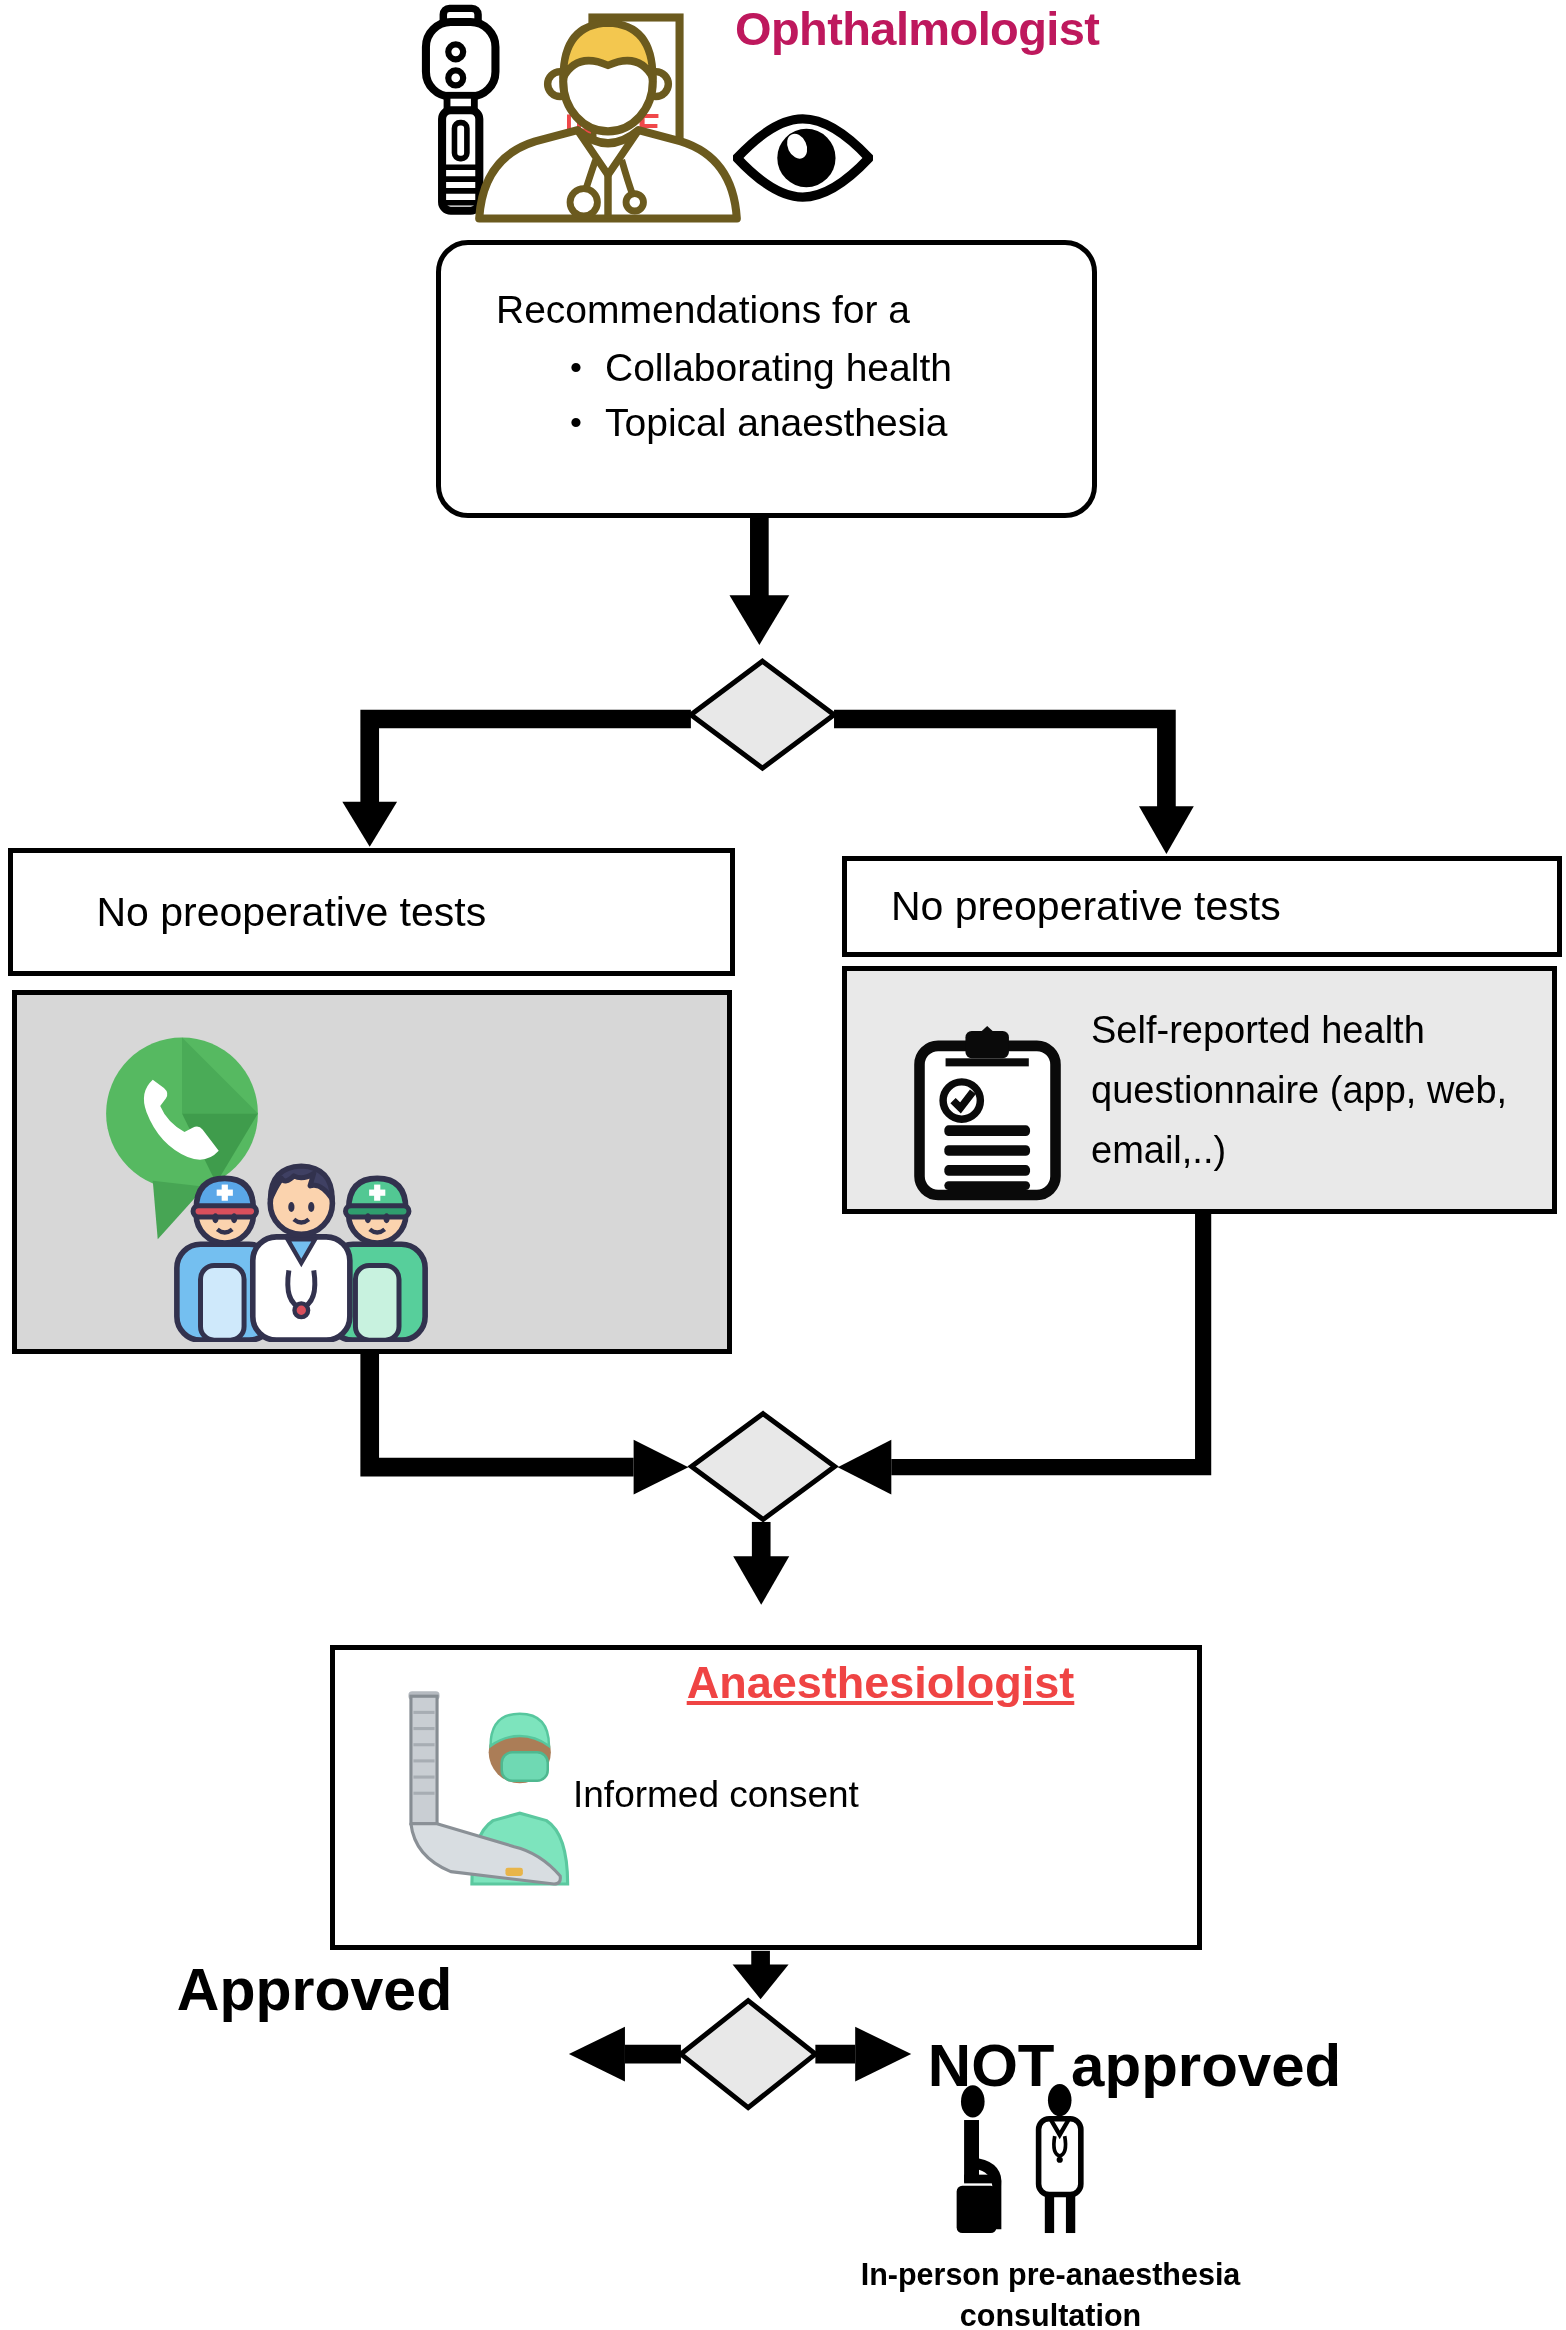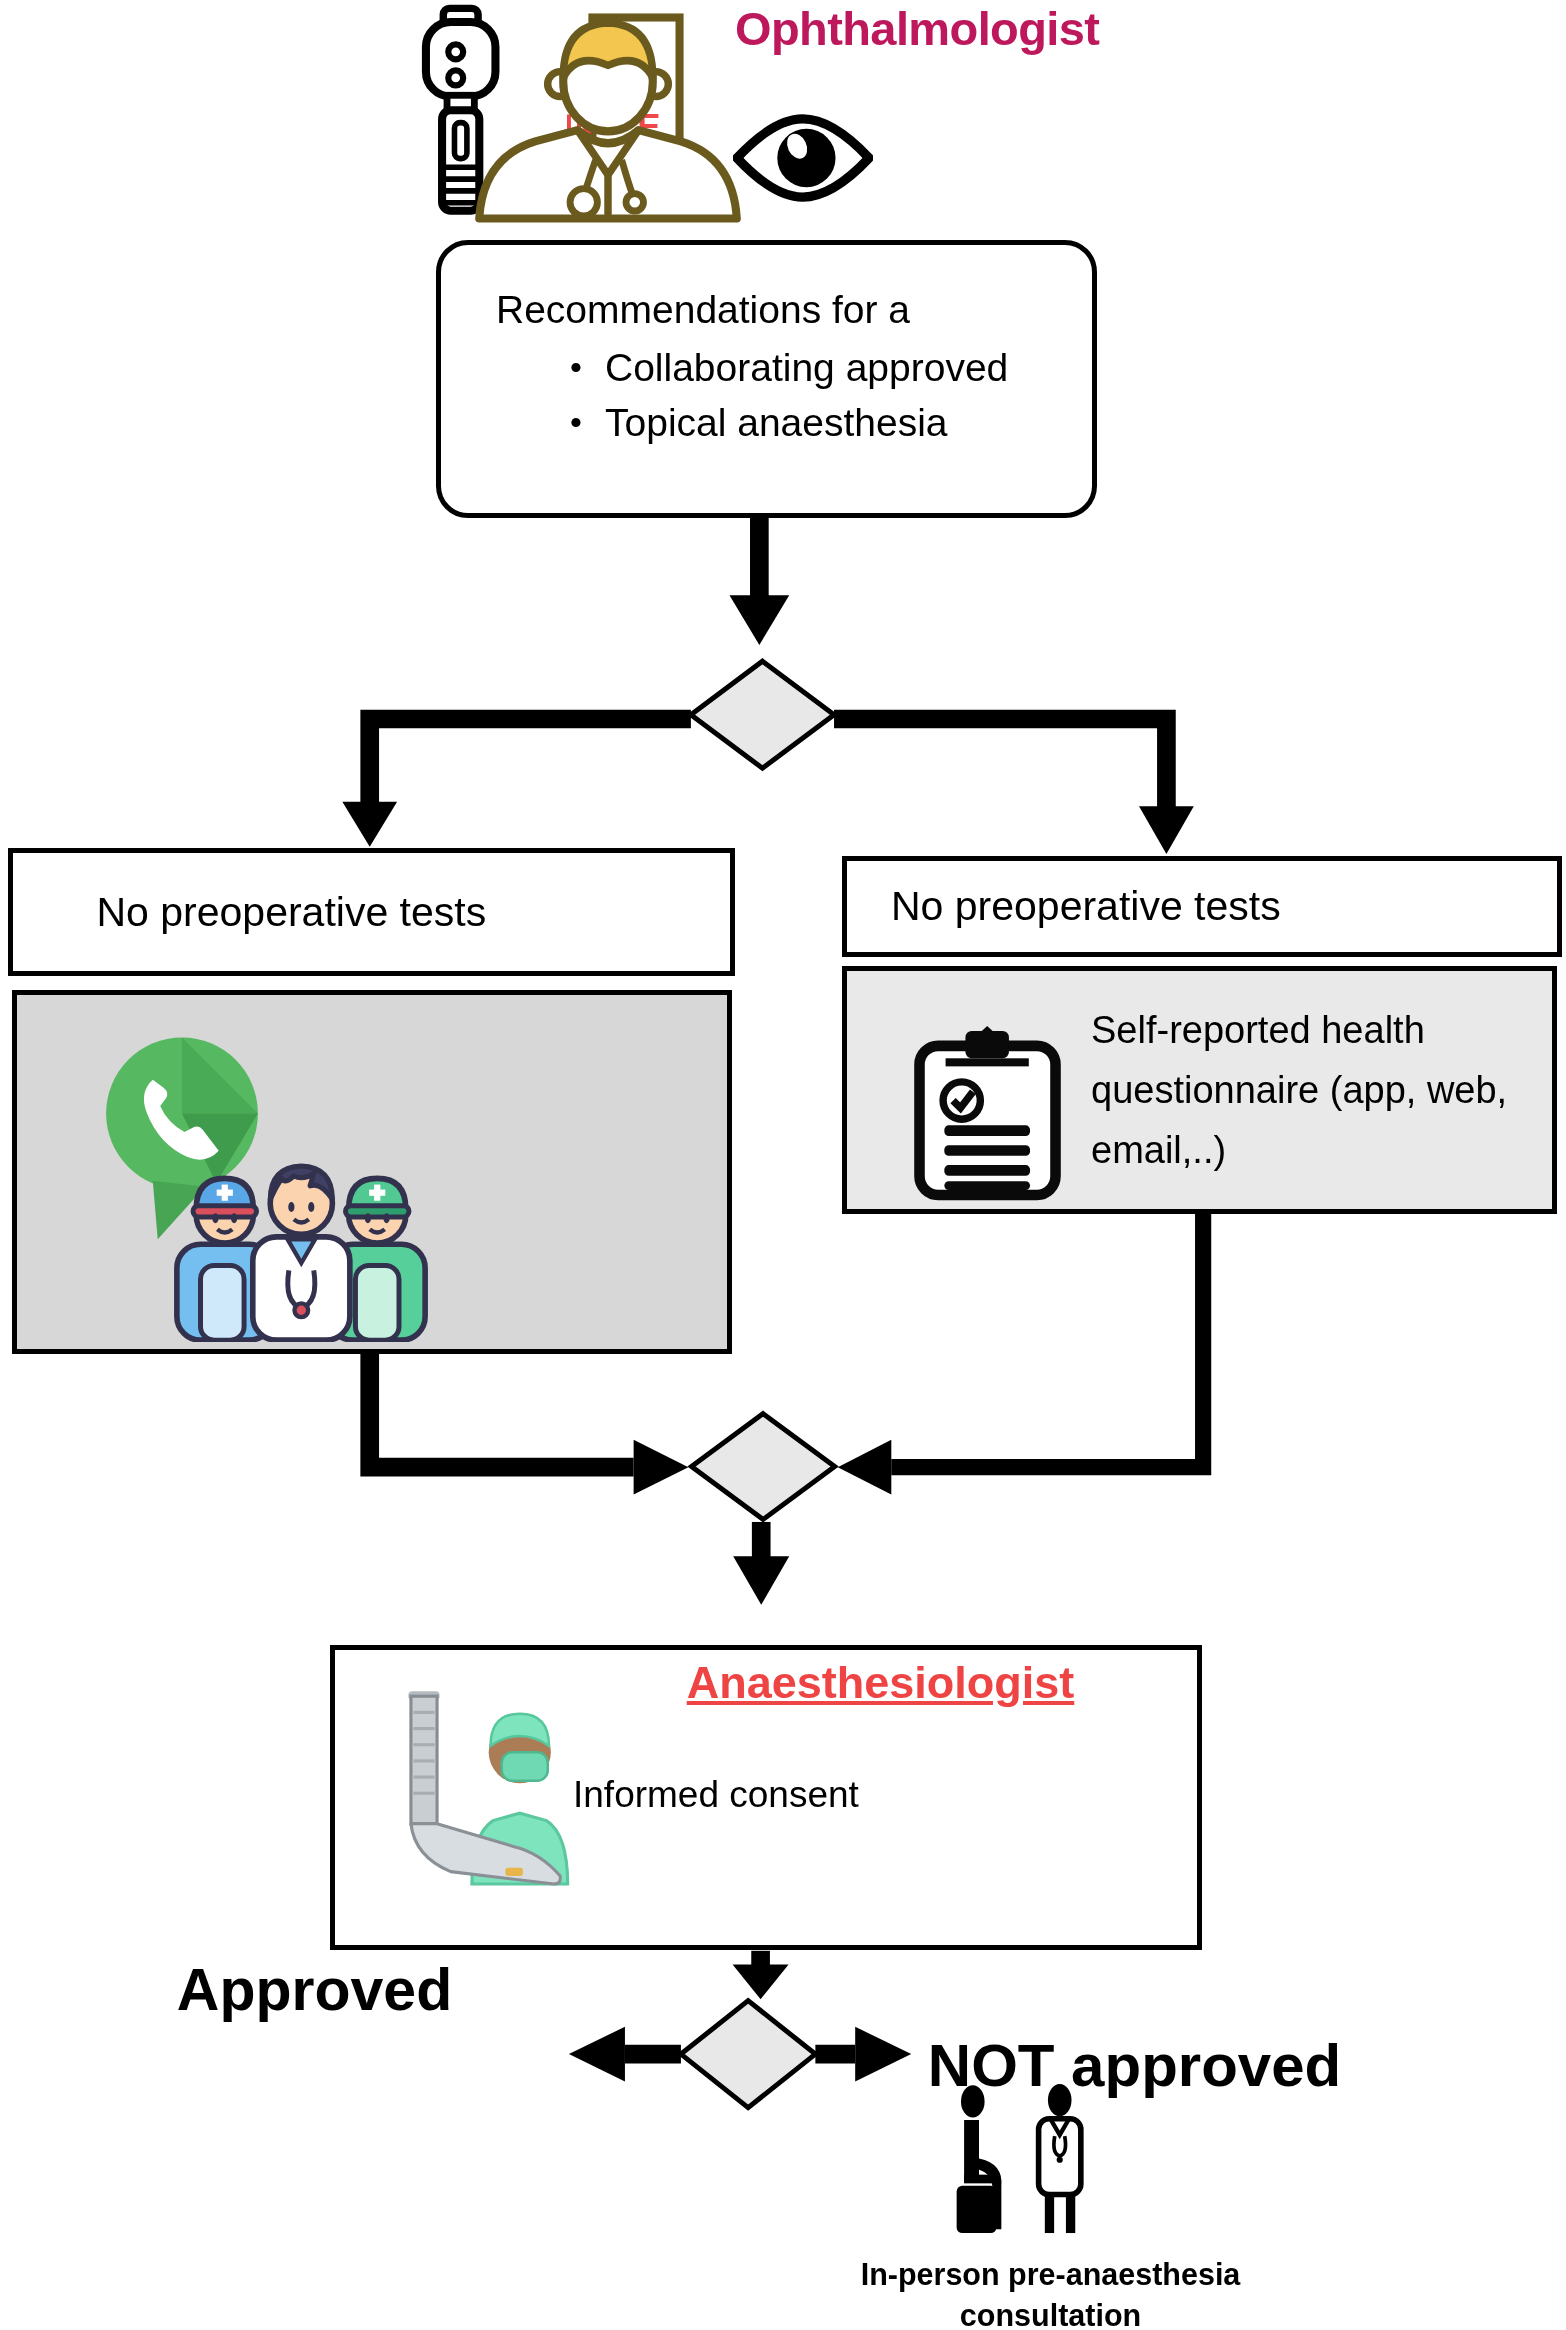--- a/index.html
+++ b/index.html
@@ -120,21 +120,21 @@
     <path d="M6 71 Q65 8 112 8 Q160 8 219 71 Q160 134 112 134 Q65 134 6 71 Z" fill="#fff" stroke="#000" stroke-width="15" stroke-linejoin="round"></path>
     <circle cx="118" cy="71" r="47" fill="#000"></circle>
     <ellipse cx="103" cy="52" rx="15" ry="21" fill="#fff" transform="rotate(-25 103 52)"></ellipse>
   </svg>
 
   <div class="node-box" id="rec-box">
     <div id="rec-title">Recommendations for a</div>
     <div id="rec-bullets">
       <div class="bullet-row">
         <span class="bullet-dot">•</span>
-        <span>Collaborating approved</span>
+        <span>Collaborating health</span>
       </div>
       <div class="bullet-row">
         <span class="bullet-dot">•</span>
         <span>Topical anaesthesia</span>
       </div>
     </div>
   </div>
 
   <div class="node-box" id="box-a">
     <span class="box-label" id="text-a">No preoperative tests</span>

